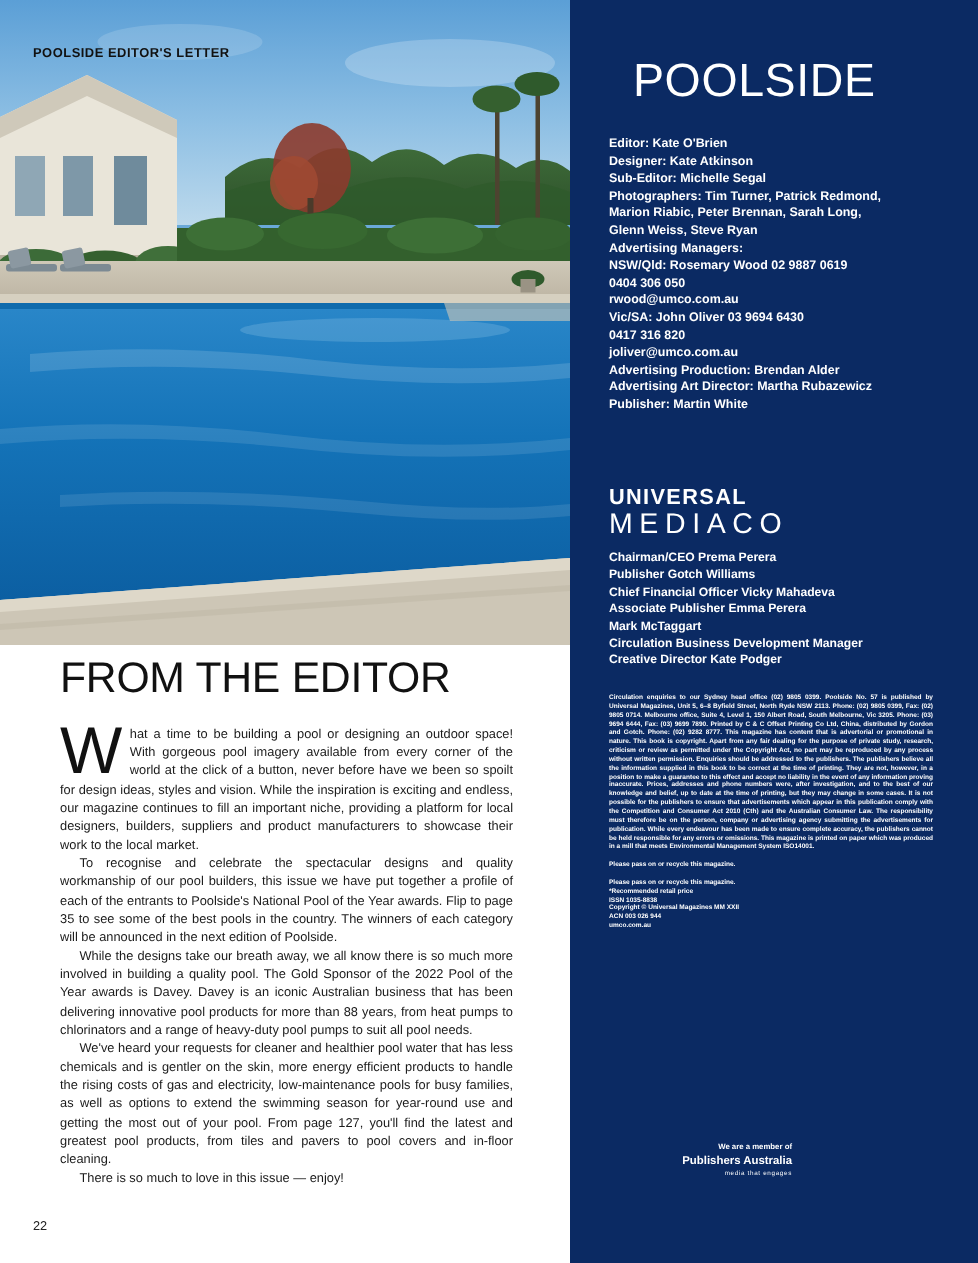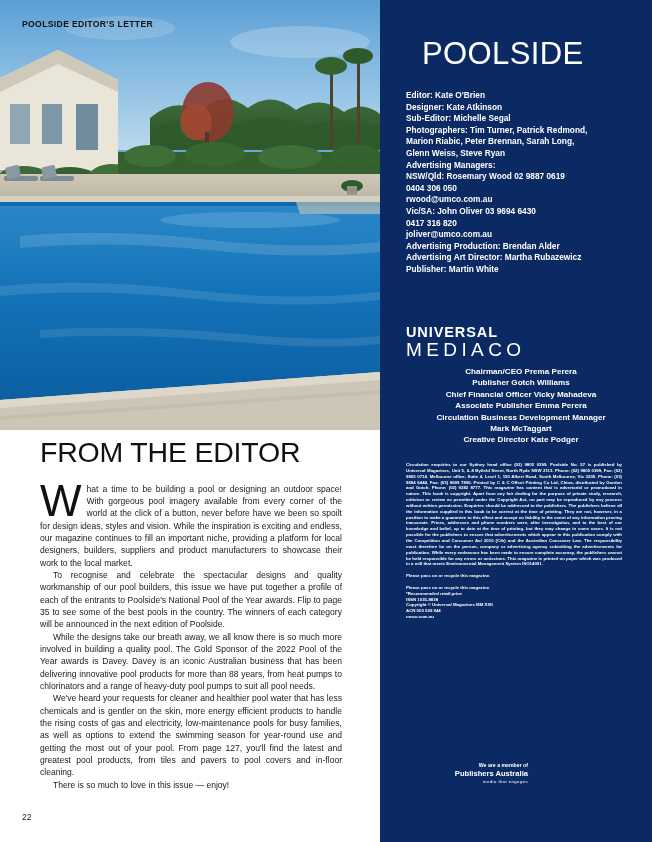--- a/index.html
+++ b/index.html
@@ -37,21 +37,21 @@
     width: 380px;
     height: 430px;
     overflow: hidden;
     background: #6aa9d8;
   }
   .photo svg { display: block; }
 
   .running-head {
     position: absolute;
     left: 22px;
-    top: 19px;
+    top: 30px;
     font-size: 8.6px;
     letter-spacing: 0.35px;
     color: #111111;
     font-weight: 600;
     font-stretch: condensed;
     white-space: nowrap;
   }
 
   .editor-block {
     position: absolute;
@@ -155,21 +155,21 @@
   .staff {
     position: absolute;
     left: 26px;
     top: 366px;
     width: 230px;
     font-size: 8.1px;
     line-height: 11.4px;
     font-weight: 700;
     color: #ffffff;
   }
-  .staff div { white-space: nowrap; text-align: center; }
+  .staff div { white-space: nowrap; }
 
   .fineprint {
     position: absolute;
     left: 26px;
     top: 462px;
     width: 216px;
     font-size: 4.35px;
     line-height: 5.85px;
     font-weight: 700;
     text-align: justify;
@@ -326,22 +326,22 @@
     <div class="umc-logo">
       <div class="umc-top">UNIVERSAL</div>
       <div class="umc-bottom">MEDIACO</div>
     </div>
 
     <div class="staff">
       <div>Chairman/CEO Prema Perera</div>
       <div>Publisher Gotch Williams</div>
       <div>Chief Financial Officer Vicky Mahadeva</div>
       <div>Associate Publisher Emma Perera</div>
+      <div>Mark McTaggart</div>
       <div>Circulation Business Development Manager</div>
-      <div>Mark McTaggart</div>
       <div>Creative Director Kate Podger</div>
     </div>
 
     <div class="fineprint">
       <p>Circulation enquiries to our Sydney head office (02) 9805 0399. Poolside No. 57 is published by Universal Magazines, Unit 5, 6–8 Byfield Street, North Ryde NSW 2113. Phone: (02) 9805 0399, Fax: (02) 9805 0714. Melbourne office, Suite 4, Level 1, 150 Albert Road, South Melbourne, Vic 3205. Phone: (03) 9694 6444, Fax: (03) 9699 7890. Printed by C &amp; C Offset Printing Co Ltd, China, distributed by Gordon and Gotch. Phone: (02) 9282 8777. This magazine has content that is advertorial or promotional in nature. This book is copyright. Apart from any fair dealing for the purpose of private study, research, criticism or review as permitted under the Copyright Act, no part may be reproduced by any process without written permission. Enquiries should be addressed to the publishers. The publishers believe all the information supplied in this book to be correct at the time of printing. They are not, however, in a position to make a guarantee to this effect and accept no liability in the event of any information proving inaccurate. Prices, addresses and phone numbers were, after investigation, and to the best of our knowledge and belief, up to date at the time of printing, but they may change in some cases. It is not possible for the publishers to ensure that advertisements which appear in this publication comply with the Competition and Consumer Act 2010 (Cth) and the Australian Consumer Law. The responsibility must therefore be on the person, company or advertising agency submitting the advertisements for publication. While every endeavour has been made to ensure complete accuracy, the publishers cannot be held responsible for any errors or omissions. This magazine is printed on paper which was produced in a mill that meets Environmental Management System ISO14001.</p>
       <div class="gap"></div>
       <p>Please pass on or recycle this magazine.</p>
       <div class="gap"></div>
       <div class="tail">
         <div>Please pass on or recycle this magazine.</div>

